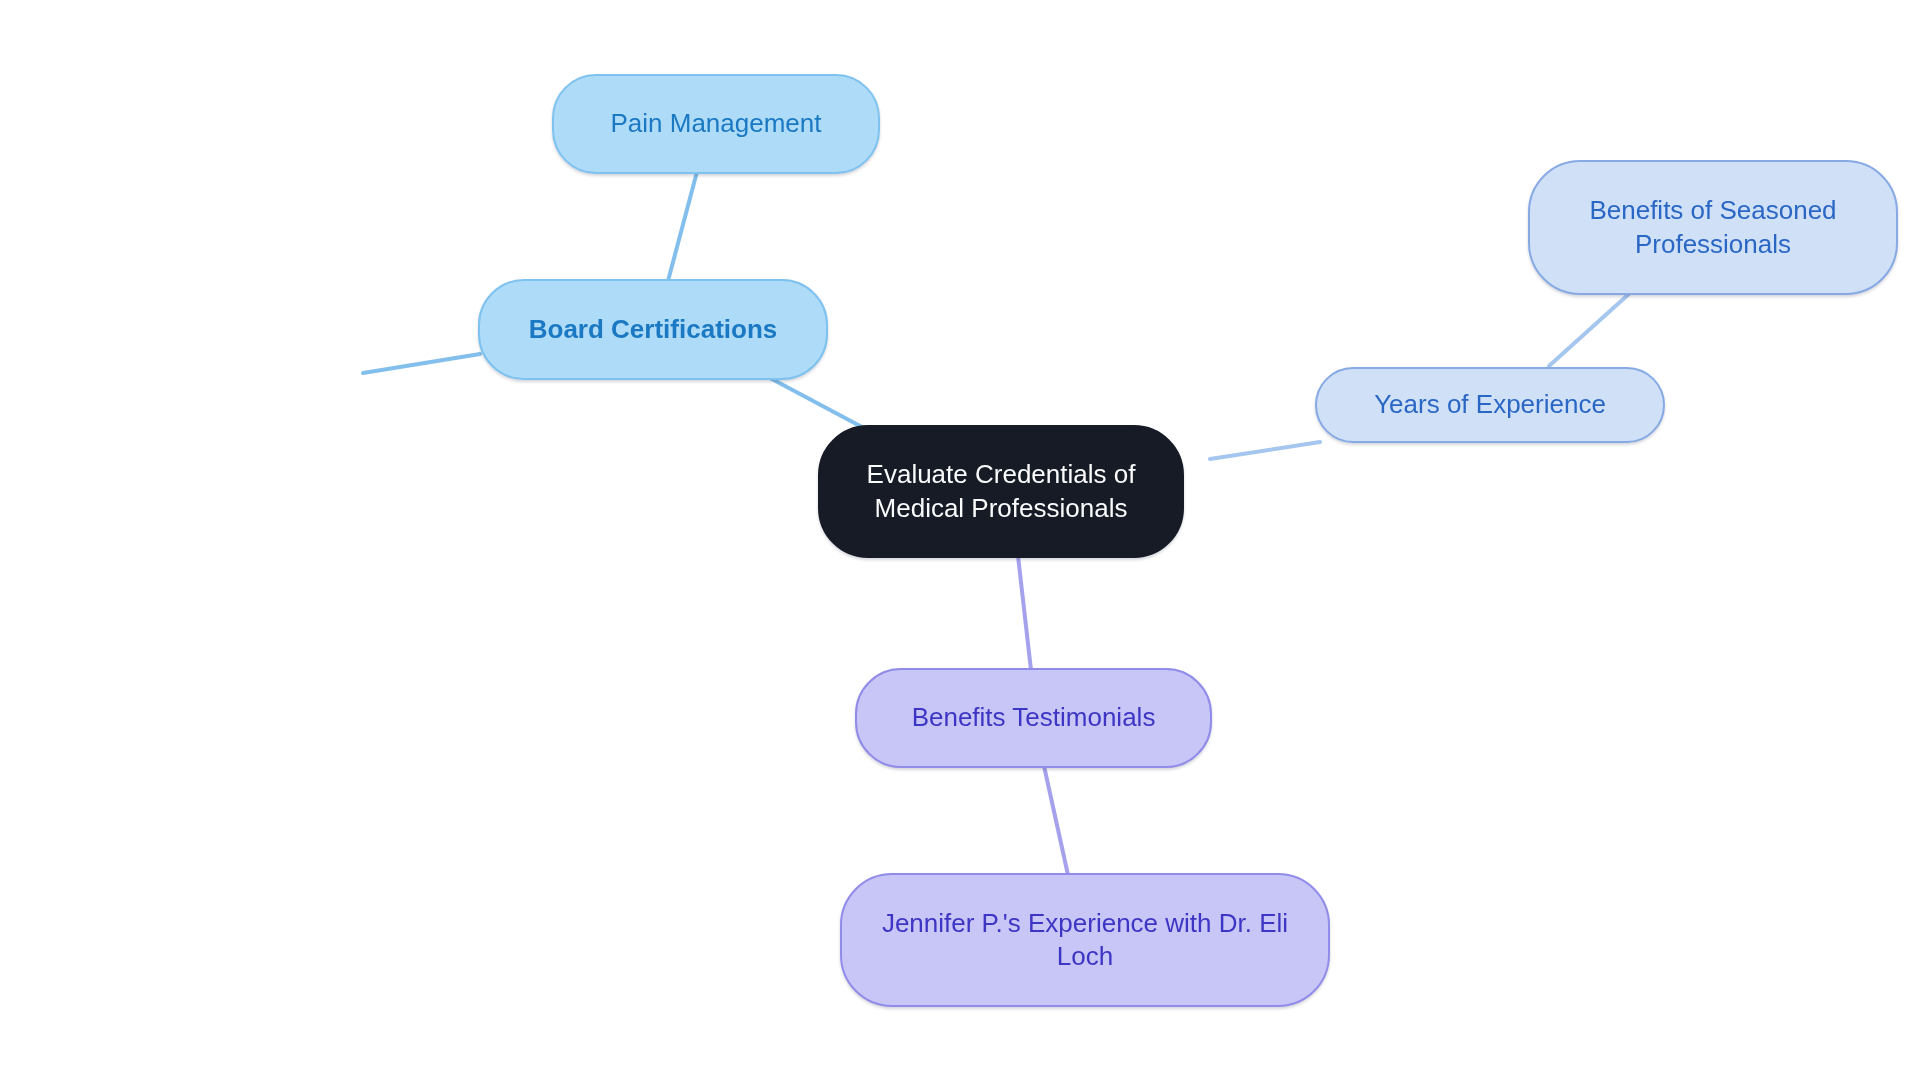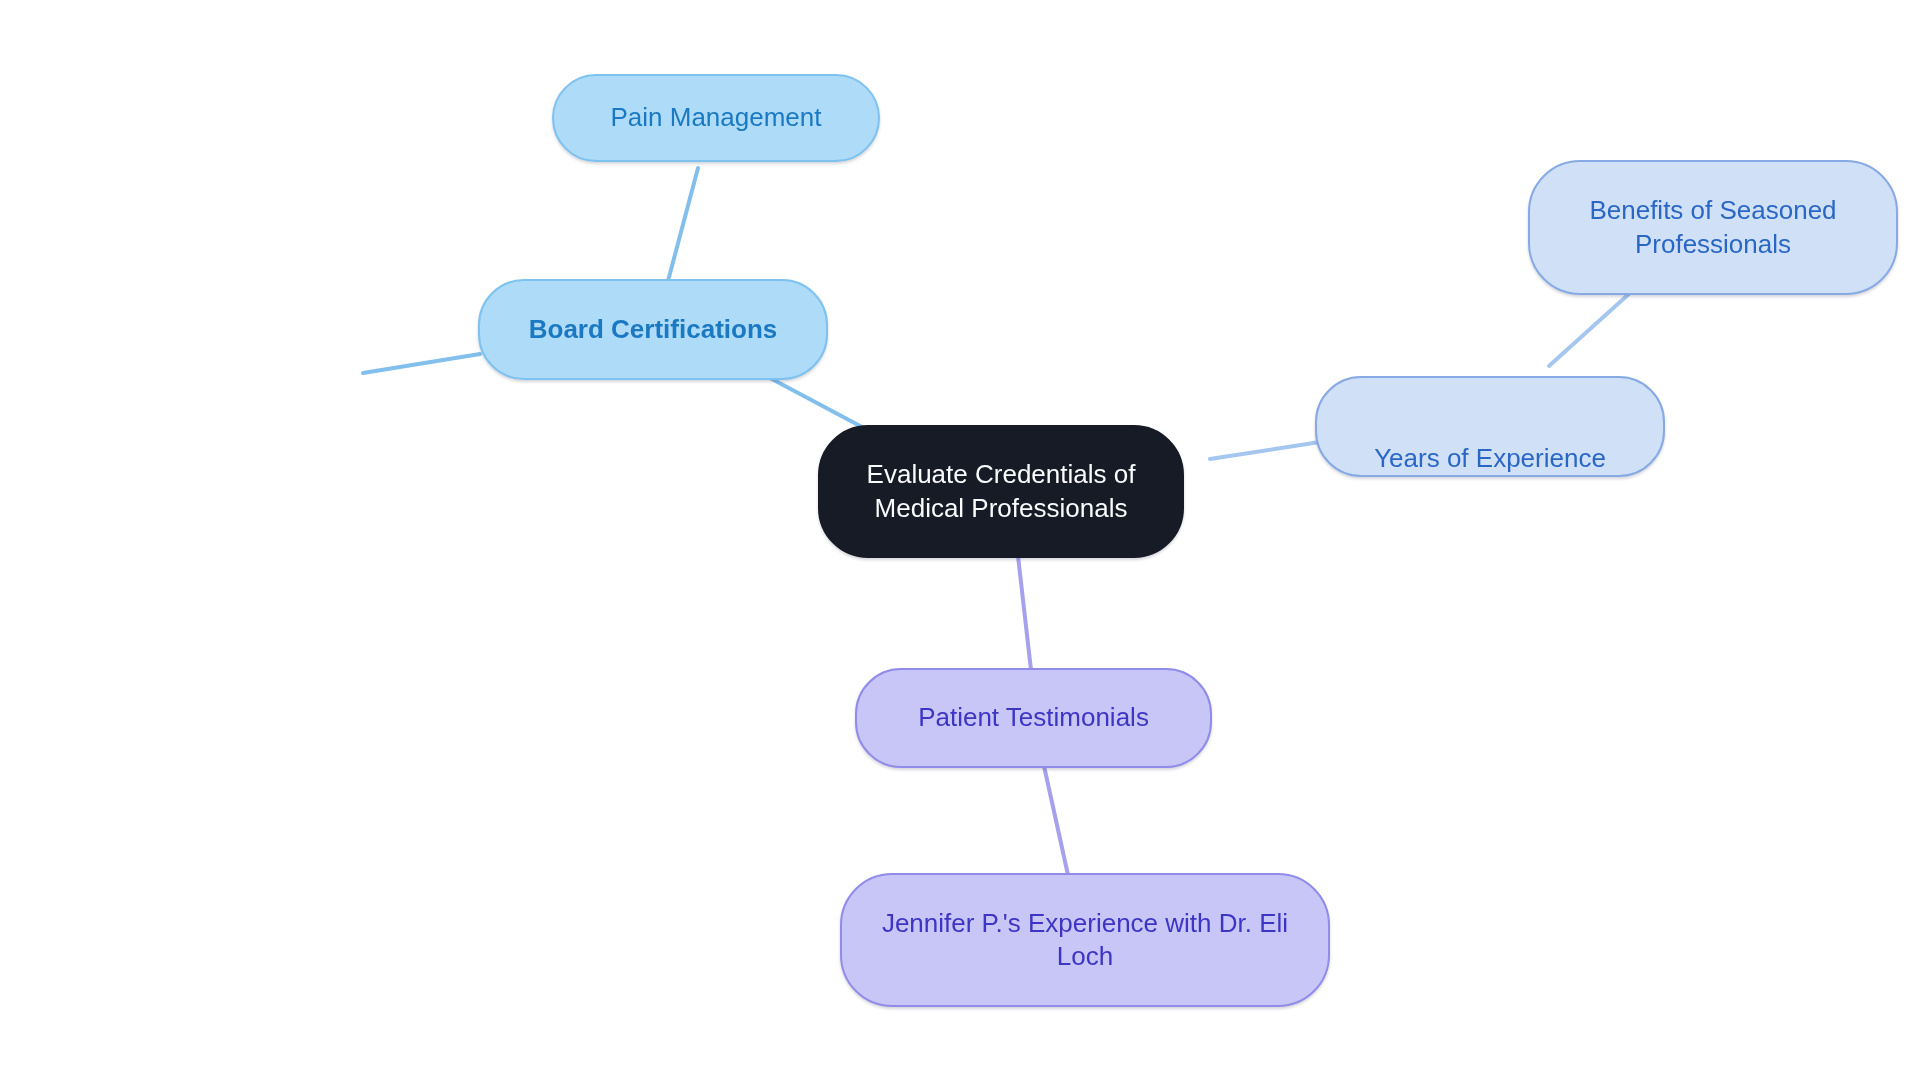--- a/index.html
+++ b/index.html
@@ -34,25 +34,25 @@
   }
   
   .node--purple {
     background: #C8C5F7; border-color: #918CE9; color: #3D35C4;
   }
   
   .node--central {
     background: #161B26; border-color: #161B26; color: #FAFBFC;
   }
 
-  .node--pain      { left: 552px;  top: 74px;  width: 328px; height: 88px;  border-radius: 44px; padding: 18px 22px; }
+  .node--pain      { left: 552px;  top: 74px;  width: 328px; height: 100px;  border-radius: 44px; padding: 18px 22px; }
   .node--board     { left: 478px;  top: 279px; width: 350px; height: 101px; border-radius: 46px; padding: 0 22px; font-weight: bold; }
   .node--ortho     { left: 20px;   top: 348px; width: 345px; height: 100px; border-radius: 46px; padding: 0 22px; }
   .node--benefits  { left: 1528px; top: 160px; width: 370px; height: 135px; border-radius: 52px; padding: 12px 22px; }
-  .node--years     { left: 1315px; top: 376px; width: 350px; height: 101px; border-radius: 46px; padding: 0 22px; align-items: flex-end; }
+  .node--years     { left: 1315px; top: 367px; width: 350px; height: 76px; border-radius: 46px; padding: 0 22px; }
   .node--root      { left: 818px;  top: 425px; width: 366px; height: 133px; border-radius: 50px; padding: 0 22px; }
   .node--patient   { left: 855px;  top: 668px; width: 357px; height: 100px; border-radius: 46px; padding: 0 22px; }
   .node--jennifer  { left: 840px;  top: 873px; width: 490px; height: 134px; border-radius: 52px; padding: 0 20px; }
 </style>
 </head>
 <body>
 
 <div class="canvas">
 
   <svg class="edges" width="1920" height="1083" viewBox="0 0 1920 1083">
@@ -80,20 +80,20 @@
 
   <div class="node node--paleblue node--years">
     <span>Years of Experience</span>
   </div>
 
   <div class="node node--central node--root">
     <span>Evaluate Credentials of Medical Professionals</span>
   </div>
 
   <div class="node node--purple node--patient">
-    <span>Patient Testimonials</span>
+    <span>Benefits Testimonials</span>
   </div>
 
   <div class="node node--purple node--jennifer">
     <span>Jennifer P.'s Experience with Dr. Eli Loch</span>
   </div>
 
 </div>
 
 </body></html>

